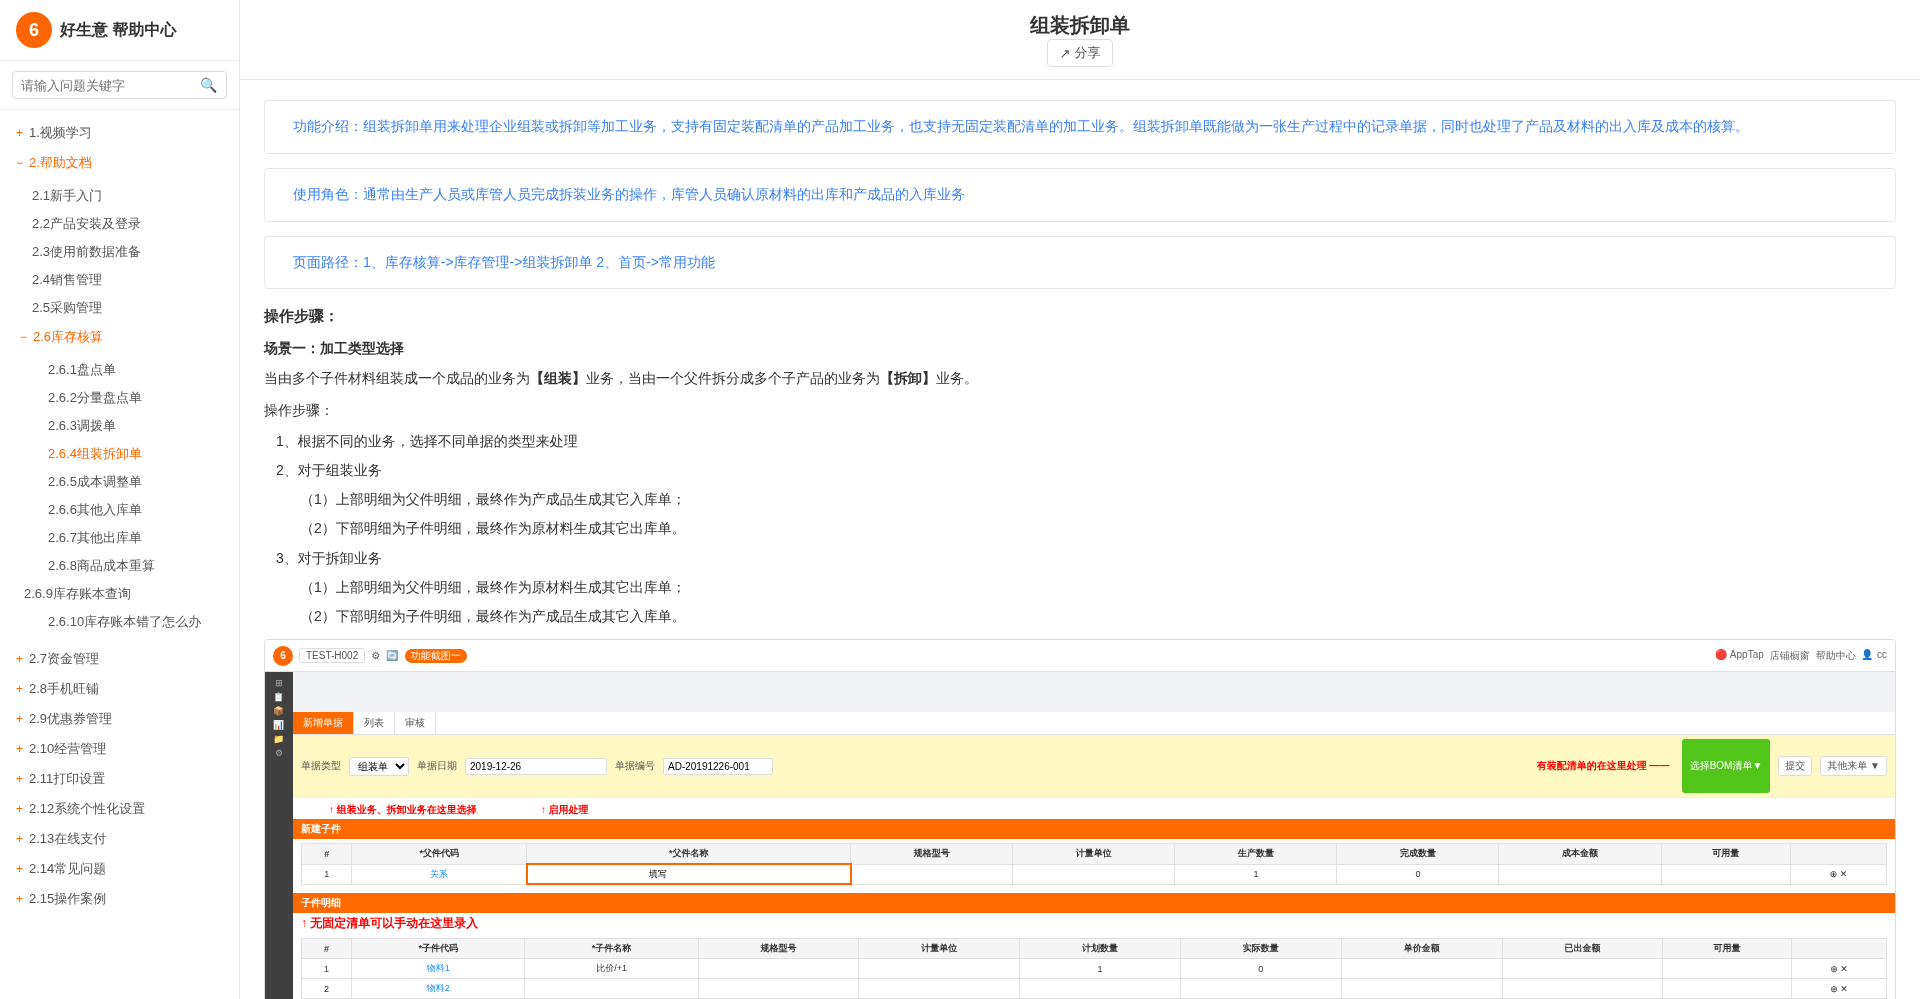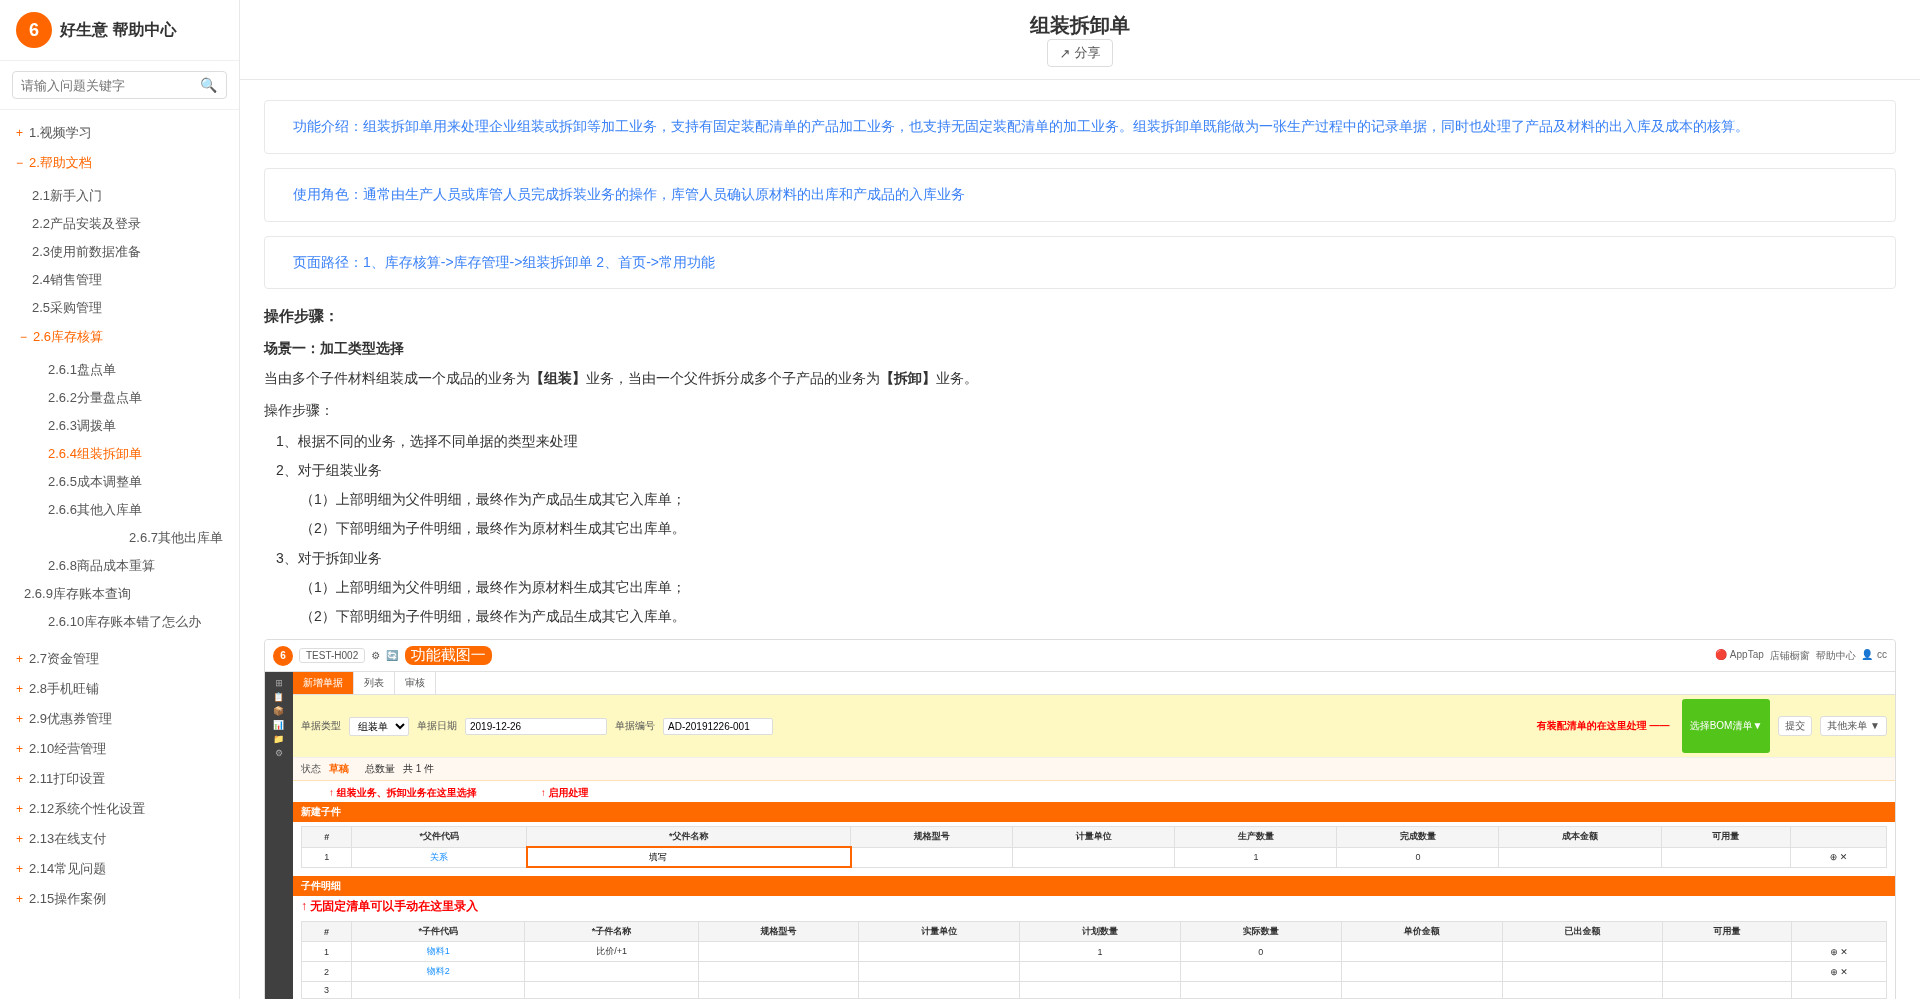--- a/index.html
+++ b/index.html
@@ -163,21 +163,21 @@
     .app-topbar-brand {
       width: 20px; height: 20px;
       background: #f60; border-radius: 50%;
       display: flex; align-items: center; justify-content: center;
       color: #fff; font-size: 10px; font-weight: bold;
       flex-shrink: 0;
     }
     .app-topbar-right { margin-left: auto; display: flex; gap: 6px; font-size: 10px; color: #666; }
 
     .app-tabs {
-      display: flex; background: #fff; border-bottom: 1px solid #e0e0e0; gap: 0;
+      display: flex; background: #fff; border-bottom: 1px solid #e0e0e0; gap: 0; margin-top: 40px;
     }
     .app-tab {
       padding: 4px 10px; font-size: 10px; color: #555; border-right: 1px solid #e0e0e0;
       cursor: pointer; white-space: nowrap;
     }
     .app-tab.active { background: #ff6a00; color: #fff; }
 
     .app-form-row {
       display: flex; align-items: center; gap: 8px;
       padding: 4px 8px; background: #fef9c3; border-bottom: 1px solid #f0f0f0;
@@ -283,21 +283,21 @@
         </div>
         <div class="nav-sub-item active" style="padding-left:48px; color:#f60;">
           <span>2.6.4组装拆卸单</span>
         </div>
         <div class="nav-sub-item" style="padding-left:48px;">
           <span>2.6.5成本调整单</span>
         </div>
         <div class="nav-sub-item" style="padding-left:48px;">
           <span>2.6.6其他入库单</span>
         </div>
-        <div class="nav-sub-item" style="padding-left:48px;text-align:right;">
+        <div class="nav-sub-item" style="padding-left:48px;">
           <span style="">2.6.7其他出库单</span>
         </div>
         <div class="nav-sub-item" style="padding-left:48px;">
           <span>2.6.8商品成本重算</span>
         </div>
         <div class="nav-sub-item" style="padding-left:24px;">
           <span>2.6.9库存账本查询</span>
         </div>
         <div class="nav-sub-item" style="padding-left:48px; white-space:nowrap; overflow:hidden; text-overflow:ellipsis;">
           <span>2.6.10库存账本错了怎么办</span>
@@ -403,21 +403,21 @@
 
     <div class="app-screenshot" style="position:relative; margin-top:10px;">
 
       <div class="app-topbar">
         <div class="app-topbar-brand">
           <span>6</span>
         </div>
         <span style="font-size:10px;color:#555;border:1px solid #ddd;padding:1px 6px;border-radius:3px;">TEST-H002</span>
         <span style="font-size:10px;">⚙</span>
         <span style="font-size:10px;">🔄</span>
-        <span class="badge-orange" style="font-size:15px;">功能截图一</span>
+        <span class="badge-orange" style="font-size:10px;">功能截图一</span>
         <div class="app-topbar-right">
           <span>🔴 AppTap</span>
           <span>店铺橱窗</span>
           <span>帮助中心</span>
           <span>👤 cc</span>
         </div>
       </div>
 
       <div style="display:flex;">
 
@@ -449,28 +449,20 @@
             <span class="app-form-label">单据编号</span>
             <input class="app-form-input" type="text" value="AD-20191226-001" style="width: 110px;">
 
             <span style="flex:1;"></span>
             <span style="color:#f00;font-size:10px;font-weight:bold;margin-right:4px;">有装配清单的在这里处理 ——</span>
             <button style="background:#52c41a;color:#fff;border:none;border-radius:3px;padding:20px 8px;font-size:10px;cursor:pointer;">选择BOM清单▼</button>
             <button style="background:#fff;color:#555;border:1px solid #ddd;border-radius:3px;padding:2px 6px;font-size:10px;cursor:pointer;">提交</button>
             <button style="background:#fff;color:#555;border:1px solid #ddd;border-radius:3px;padding:2px 6px;font-size:10px;cursor:pointer;">其他来单 ▼</button>
           </div>
 
-          <div class="app-form-row" style="background:#fff8f0; border-bottom:1px solid #ffe0b2;">
-            <span class="app-form-label">状态</span>
-            <span style="font-size:10px;color:#f60;font-weight:bold;">草稿</span>
-            <span style="font-size:10px;margin-left:8px;">总数量</span>
-            <span style="font-size:10px;">共 1 件</span>
-
-            <span style="flex:1;"></span>
-          </div>
 
           <div style="position:relative;background:#fff;padding:2px 8px 2px 36px;">
             <span style="color:#f00;font-size:10px;font-weight:bold;">↑ 组装业务、拆卸业务在这里选择</span>
             <span style="margin-left:60px;color:#f00;font-size:10px;font-weight:bold;">↑ 启用处理</span>
           </div>
 
           <div class="app-orange-area">
             <span>新建子件</span>
           </div>
 

